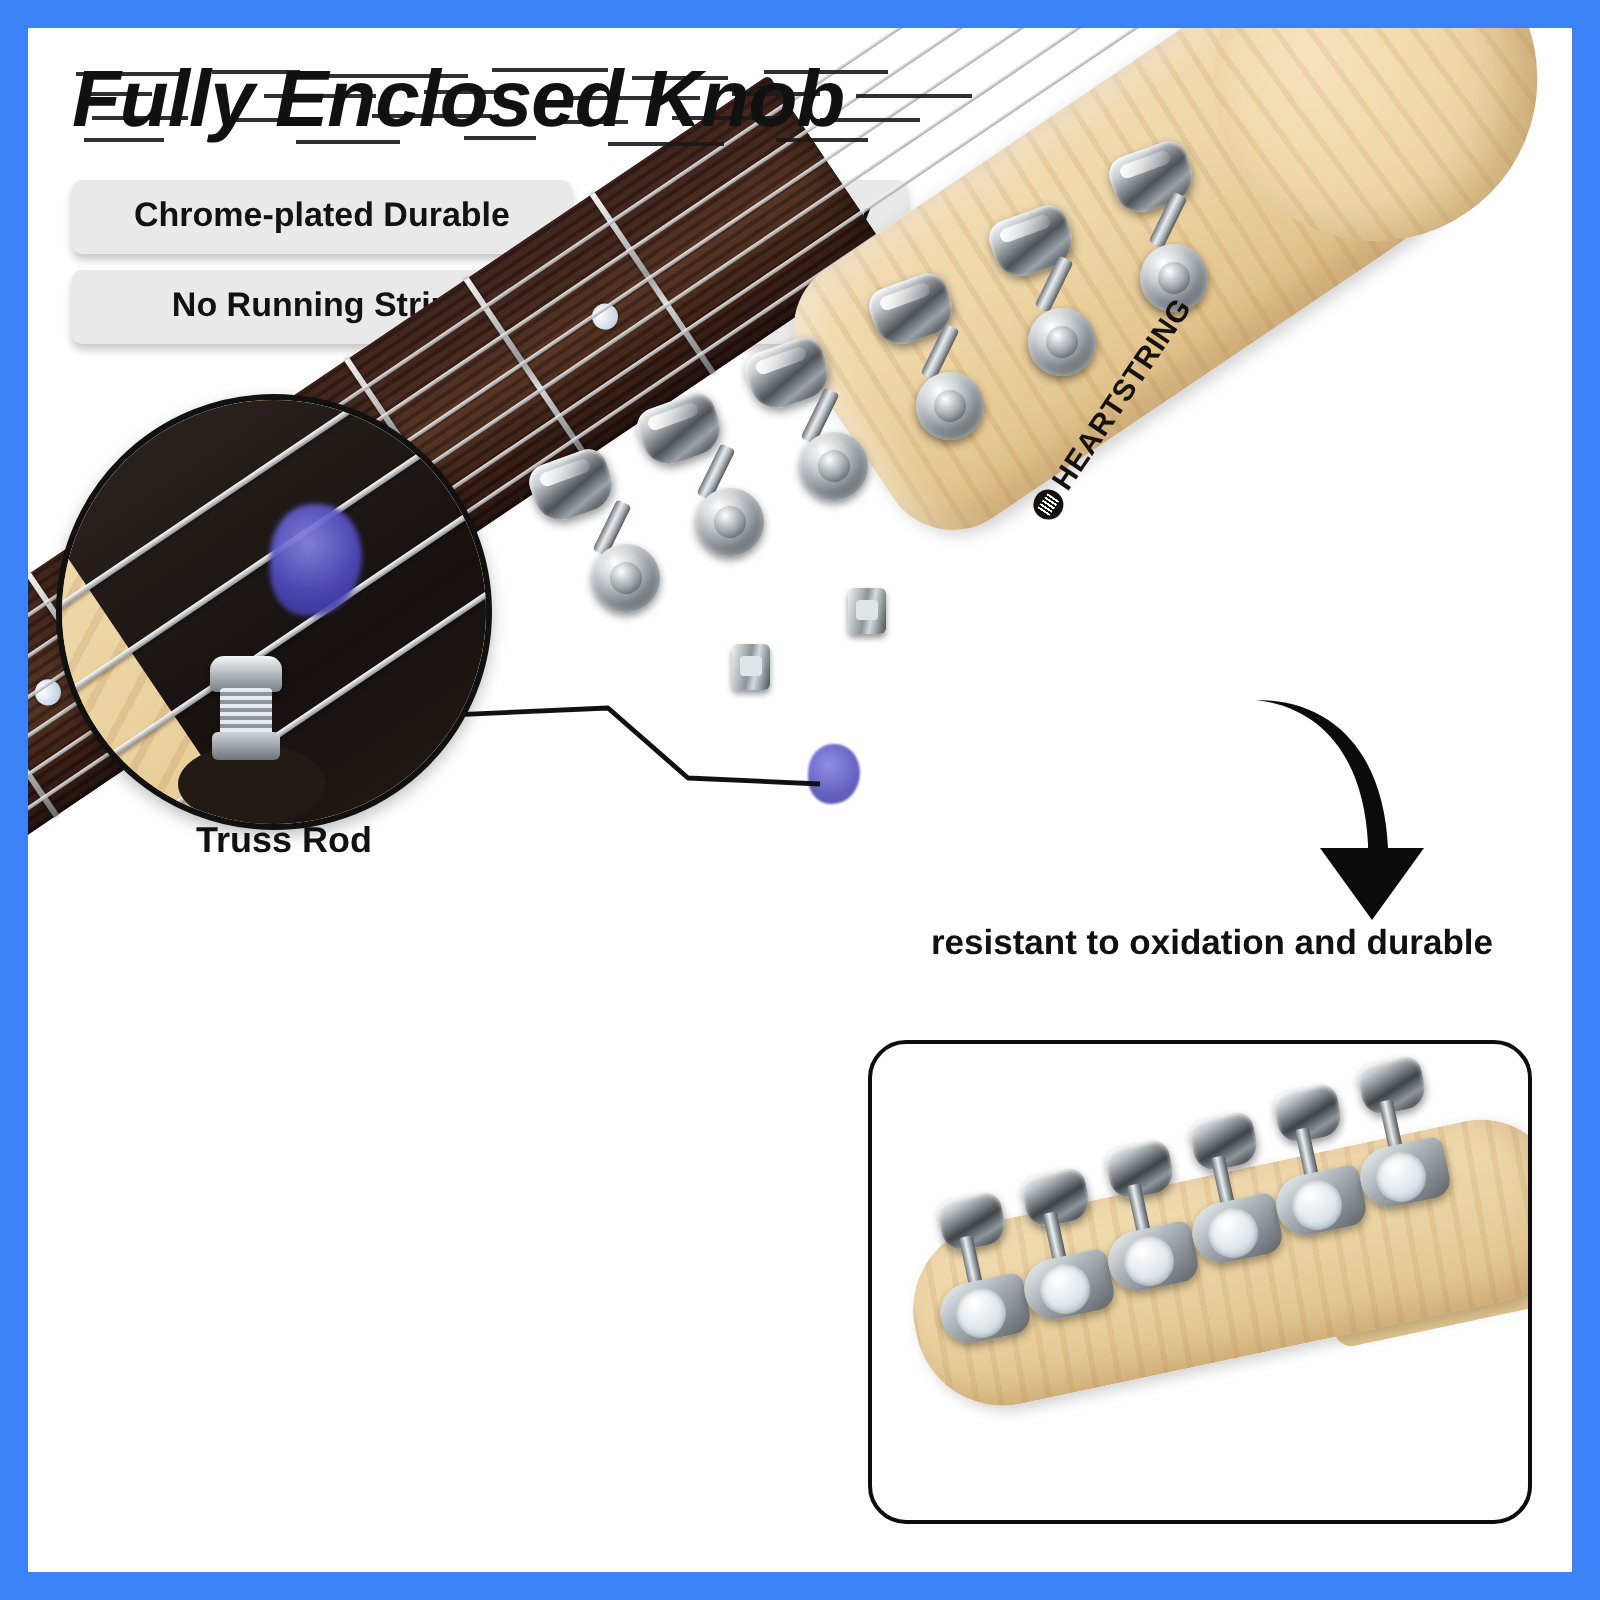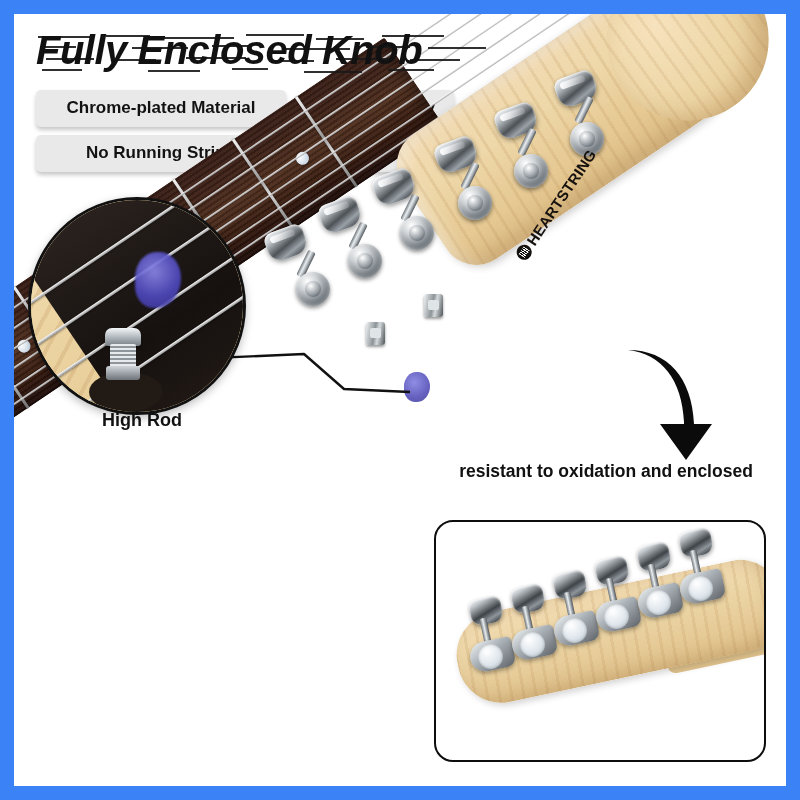--- a/index.html
+++ b/index.html
@@ -381,21 +381,21 @@
           <rect x="196" y="36" width="36" height="2"></rect>
           <rect x="268" y="39" width="58" height="2"></rect>
           <rect x="352" y="37" width="46" height="2"></rect>
         </g>
       </svg>
       <div class="title">Fully Enclosed Knob</div>
     </div>
 
     <div class="badges">
       <div class="badge-row">
-        <div class="badge wide">Chrome-plated Material</div>
+        <div class="badge wide">Chrome-plated Durable</div>
         <div class="badge narrow">High Stability</div>
       </div>
       <div class="badge-row">
         <div class="badge wide">No Running String</div>
         <div class="badge narrow">Durable</div>
       </div>
     </div>
 
     <div class="neck">
       <div class="fretboard">
@@ -478,28 +478,28 @@
       <div class="cstring" style="left:-40px; top:118px;"></div>
       <div class="cstring" style="left:-40px; top:164px;"></div>
       <div class="cdot"></div>
       <div class="cavity"></div>
       <div class="trussnut">
         <div class="cap"></div>
         <div class="body"></div>
         <div class="base"></div>
       </div>
     </div>
-    <div class="callout-label">High Rod</div>
+    <div class="callout-label">Truss Rod</div>
 
     <svg class="arrow" viewBox="0 0 130 126" xmlns="http://www.w3.org/2000/svg">
       <path d="M8,14 C42,18 62,44 64,86 L64,88 L40,88 L66,124 L92,88 L74,88 C72,42 48,14 8,14 Z" fill="#0b0b0b"></path>
     </svg>
 
     <div class="caption">
-      <div>resistant to oxidation and enclosed</div>
+      <div>resistant to oxidation and durable</div>
     </div>
 
     <div class="inset">
       <div class="ineck"></div>
       <div class="ihead"></div>
 
       <div class="itune" style="left:34px; top:118px;">
         <div class="ibut" style="left:0;   top:-42px;"></div>
         <div class="istem" style="left:12px;top:-22px;"></div>
         <div class="ibase" style="left:0;   top:0;"></div>

